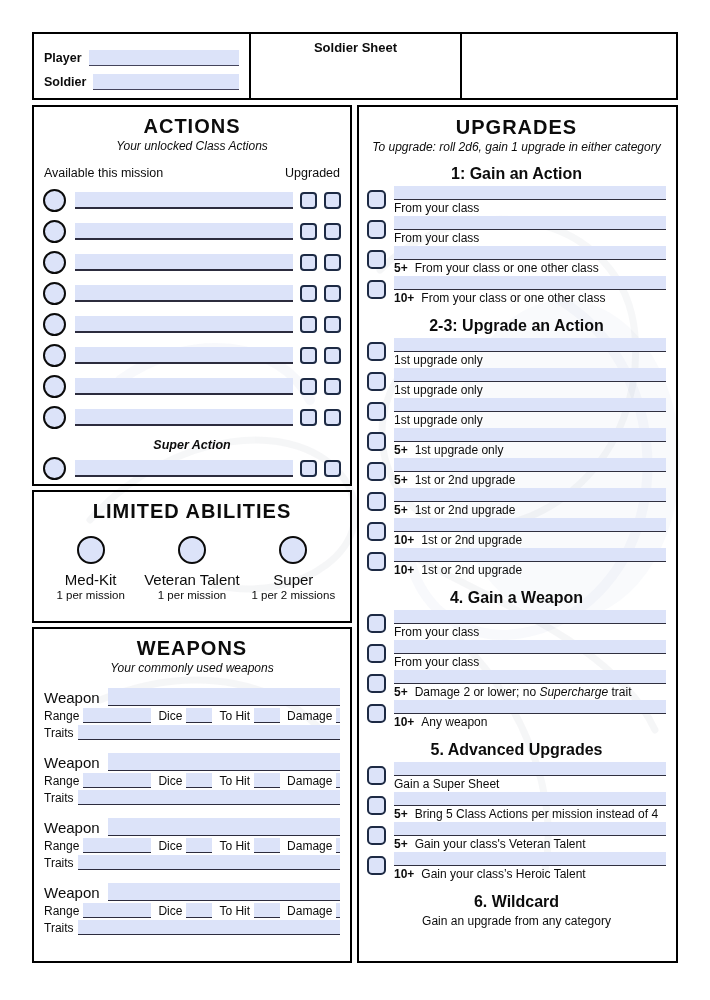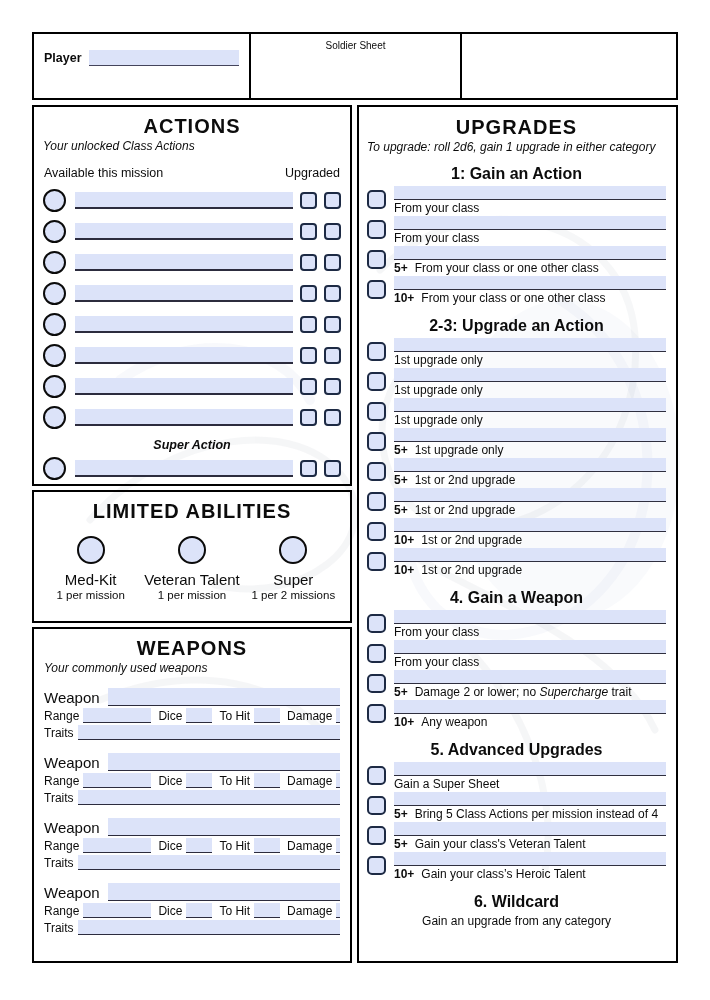--- a/index.html
+++ b/index.html
@@ -10,34 +10,34 @@
   .sheet { position:absolute; left:32px; top:32px; width:646px; height:931px; z-index:1; }
 
   
   .header { height:68px; border:2px solid #000; display:grid;
     grid-template-columns:215px 213px 1fr; background:rgba(255,255,255,0.65); }
   .h-cell { padding:8px 10px; }
   .h-center { border-left:2px solid #000; border-right:2px solid #000;
     text-align:center; padding:5px 4px; }
   .game-title { font-size:25px; font-weight:bold; letter-spacing:1px; line-height:1.1;
     font-stretch:condensed; }
-  .sheet-title { font-size:10px; font-weight:normal; margin-top:1px; }
+  .sheet-title { font-size:13px; font-weight:bold; margin-top:1px; }
   .field-row { display:flex; align-items:flex-end; height:24px; }
   .field-lbl { font-weight:bold; font-size:12.5px; margin-right:7px; padding-bottom:1px; }
   .fill-input { background:#dce3f9; border-bottom:1.5px solid #44445c; height:16px; display:inline-block; }
   .grow { flex:1; }
 
   
   .columns { display:flex; gap:5px; margin-top:5px; height:858px; }
   .col-left { width:320px; display:flex; flex-direction:column; gap:4px; }
   .col-right { flex:1; }
   .box { border:2px solid #000; background:rgba(255,255,255,0.0); }
 
   .stencil { font-weight:bold; letter-spacing:1px; text-align:center; }
-  .subtitle { font-style:italic; text-align:left; font-size:12px; margin-top:1px; }
+  .subtitle { font-style:italic; text-align:center; font-size:12px; margin-top:1px; }
 
   
   .actions { height:381px; padding:6px 9px; }
   .actions .stencil { font-size:20px; margin-top:2px; }
   .cols-hdr { display:flex; justify-content:space-between; font-size:12.5px; margin:13px 1px 5px 1px; }
   .action-row { height:31px; display:flex; align-items:center; }
   .bubble { width:23px; height:23px; border:2.5px solid #0b0b0b; border-radius:50%;
     background:#dce3f9; flex:none; margin-right:9px; }
   .line-input { background:#dce3f9; border-bottom:2px solid #2c2c3e; height:17px; }
   .action-row .line-input { flex:1; }
@@ -108,20 +108,24 @@
   </svg>
 
   <div class="sheet">
 
     <header class="header">
       <div class="h-cell">
         <div class="field-row">
           <span class="field-lbl">Player</span>
           <span class="fill-input grow"></span>
         </div>
+        <div class="field-row">
+          <span class="field-lbl">Soldier</span>
+          <span class="fill-input grow"></span>
+        </div>
       </div>
       <div class="h-cell h-center">
         <div class="sheet-title">Soldier Sheet</div>
       </div>
     </header>
 
     <div class="columns">
 
       <div class="col-left">
 

